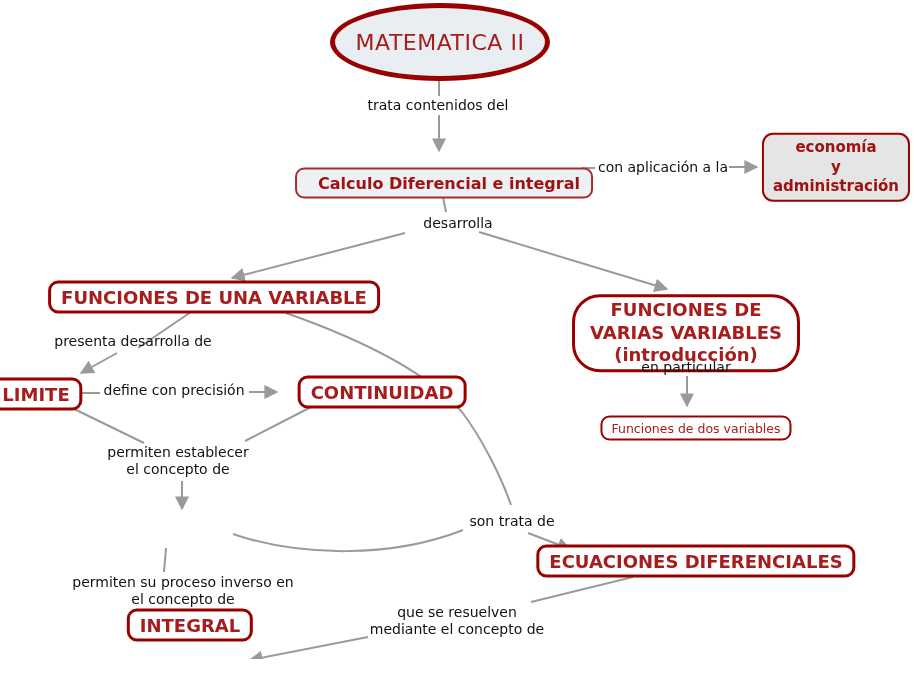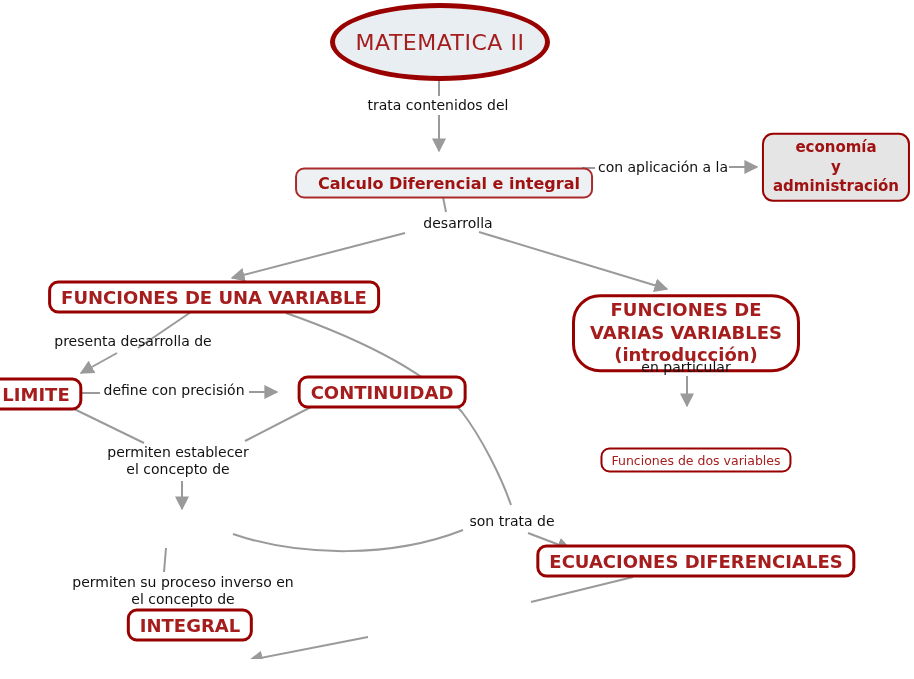--- a/index.html
+++ b/index.html
@@ -44,21 +44,20 @@
     border-width:3px;border-radius:10px;
     font-size:18px;
     padding:3px 10px;
     font-weight:bold;
   }
   .two-line{white-space:pre-line;line-height:1.25;padding:2px 10px;}
   .box-small{
     border-width:2px;border-radius:9px;
     font-size:12.5px;
     padding:3px 9px;
-    margin-top:32px;
   }
 
   .lbl{
     position:absolute;
     transform:translate(-50%,-50%);
     color:#111111;
     font-size:14px;line-height:1.2;
     white-space:pre-line;text-align:center;
   }
 </style>
@@ -150,14 +149,16 @@
   <div class="lbl" style="left:178px;top:461px;">permiten establecer
 el concepto de</div>
 
   <div class="lbl" style="left:686px;top:367px;">en particular</div>
 
   <div class="lbl" style="left:512px;top:521px;">son trata de</div>
 
   <div class="lbl" style="left:183px;top:591px;">permiten su proceso inverso en
 el concepto de</div>
 
+  <div class="lbl" style="left:457px;top:621px;">que se resuelven
+mediante el concepto de</div>
 
 </div>
 
 </body></html>

